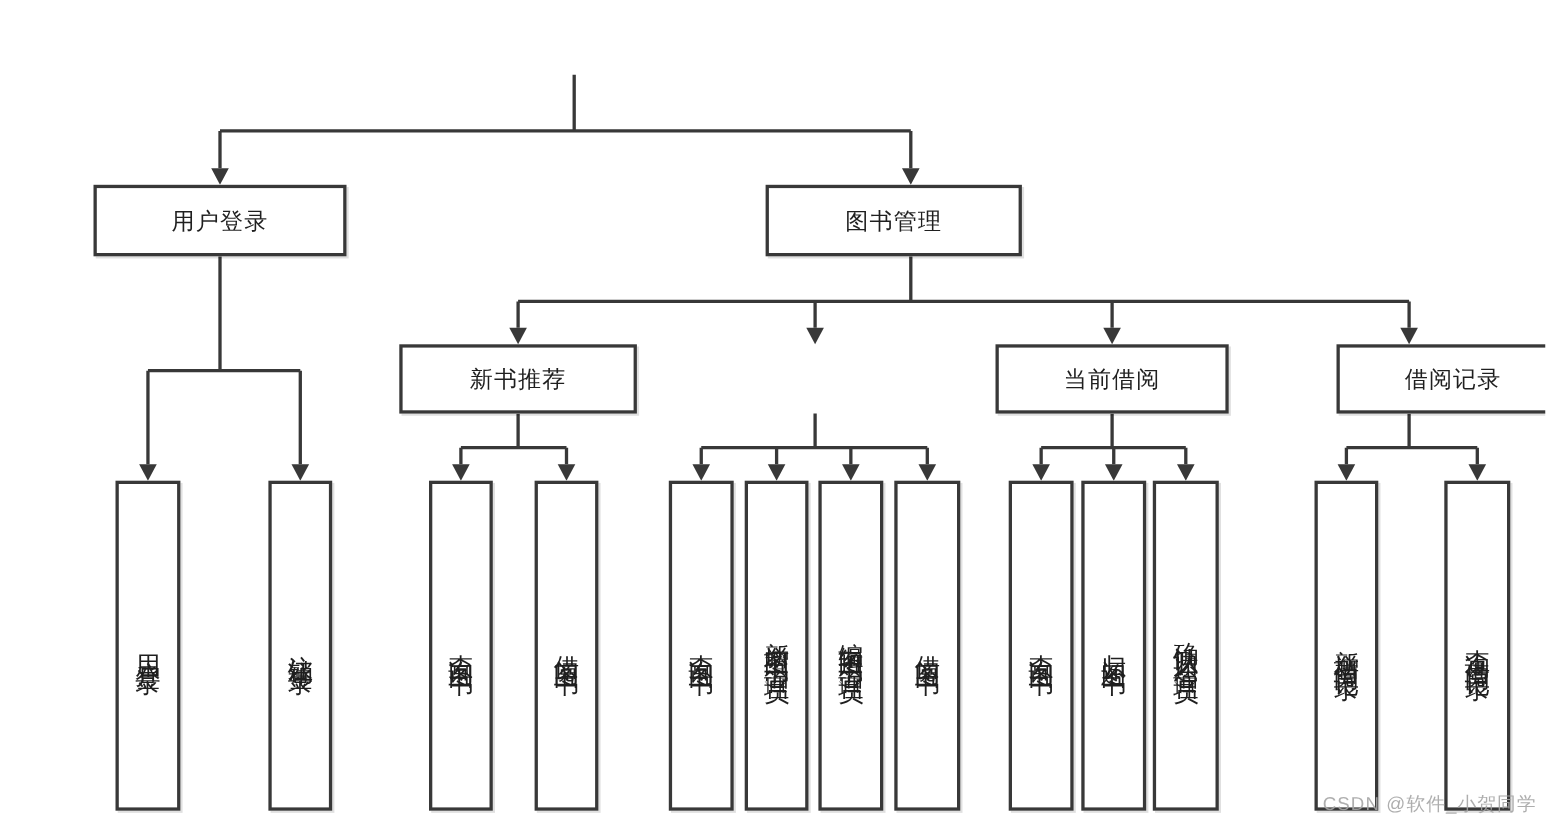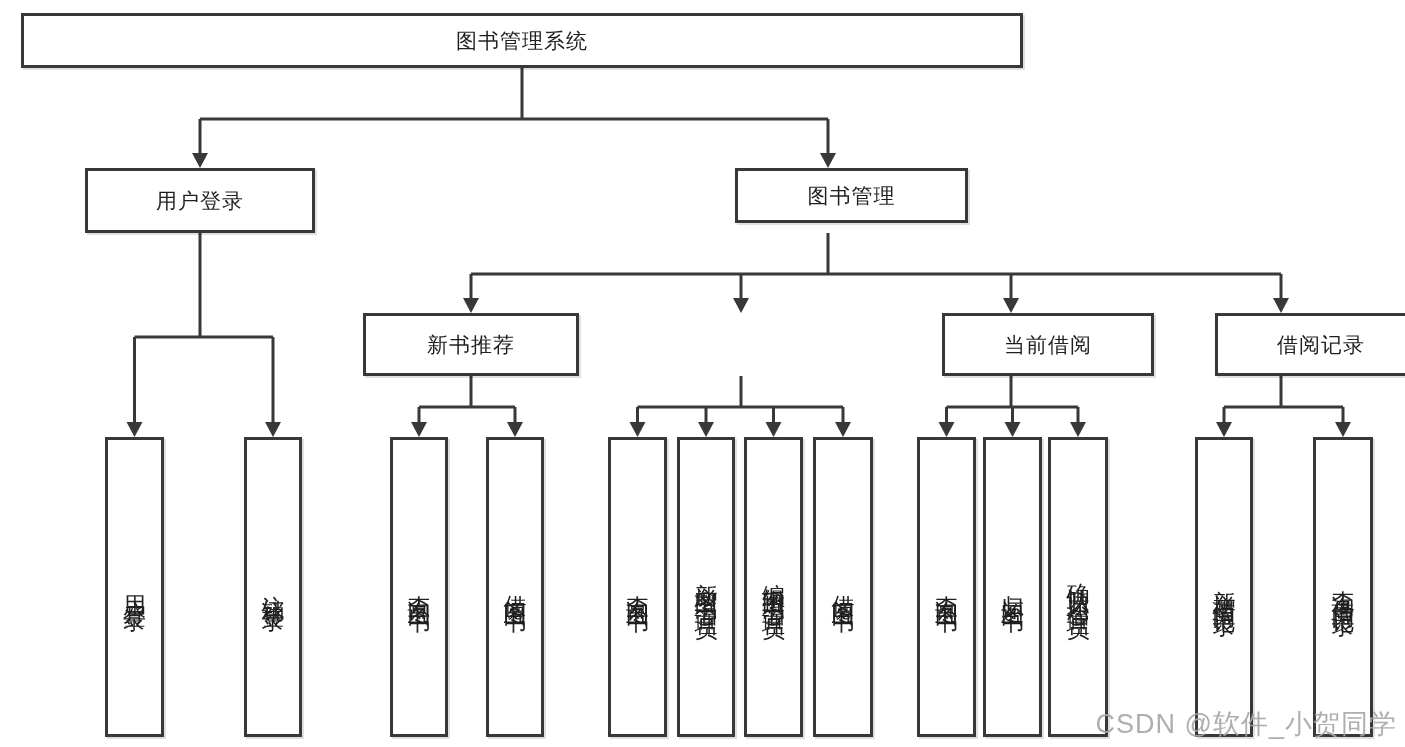--- a/index.html
+++ b/index.html
@@ -35,21 +35,21 @@
     text-orientation: mixed;
     font-size: 23px;
     letter-spacing: 5px;
     line-height: 1;
     padding: 8px 0;
   }
   .watermark {
     position: absolute;
     right: 8px;
     bottom: 5px;
-    font-size: 27px;
+    font-size: 17px;
     letter-spacing: 1px;
     color: rgba(165,165,165,0.9);
     z-index: 3;
     white-space: nowrap;
   }
   .wires path { stroke: #383838; stroke-width: 3; fill: none; }
   .wires polygon { fill: #383838; stroke: none; }
 </style>
 </head>
 <body>
@@ -92,27 +92,26 @@
       <polygon points="1004.5,422 1020.5,422 1012.5,437"></polygon>
       <polygon points="1070,422 1086,422 1078,437"></polygon>
     </g>
     <g>
       <path d="M1281,376 L1281,407 M1224,407 L1343,407 M1224,407 L1224,422 M1343,407 L1343,422"></path>
       <polygon points="1216,422 1232,422 1224,437"></polygon>
       <polygon points="1335,422 1351,422 1343,437"></polygon>
     </g>
   </svg>
 
-  <div class="node h" style="left:21px; top:13px; width:1002px; height:55px;">图书管理系统</div>
 
   <div class="node h" style="left:85px; top:168px; width:230px; height:65px;">用户登录</div>
-  <div class="node h" style="left:735px; top:168px; width:233px; height:55px;">图书管理</div>
+  <div class="node h" style="left:696px; top:168px; width:233px; height:65px;">图书管理</div>
 
   <div class="node h" style="left:363px; top:313px; width:216px; height:63px;">新书推荐</div>
-  <div class="node h" style="left:905px; top:313px; width:212px; height:63px;margin-left:37px;">当前借阅</div>
+  <div class="node h" style="left:905px; top:313px; width:212px; height:63px;">当前借阅</div>
   <div class="node h" style="left:1175px; top:313px; width:212px; height:63px;margin-left:40px;">借阅记录</div>
 
   <div class="node v" style="left:105px; top:437px; width:59px; height:300px;">用户登录</div>
   <div class="node v" style="left:244px; top:437px; width:58px; height:300px;">注销登录</div>
 
   <div class="node v" style="left:390px; top:437px; width:58px; height:300px;">查询图书</div>
   <div class="node v" style="left:486px; top:437px; width:58px; height:300px;">借阅图书</div>
 
   <div class="node v" style="left:608px; top:437px; width:59px; height:300px;">查询图书</div>
   <div class="node v" style="left:677px; top:437px; width:58px; height:300px;">新增图书（管理员）</div>

